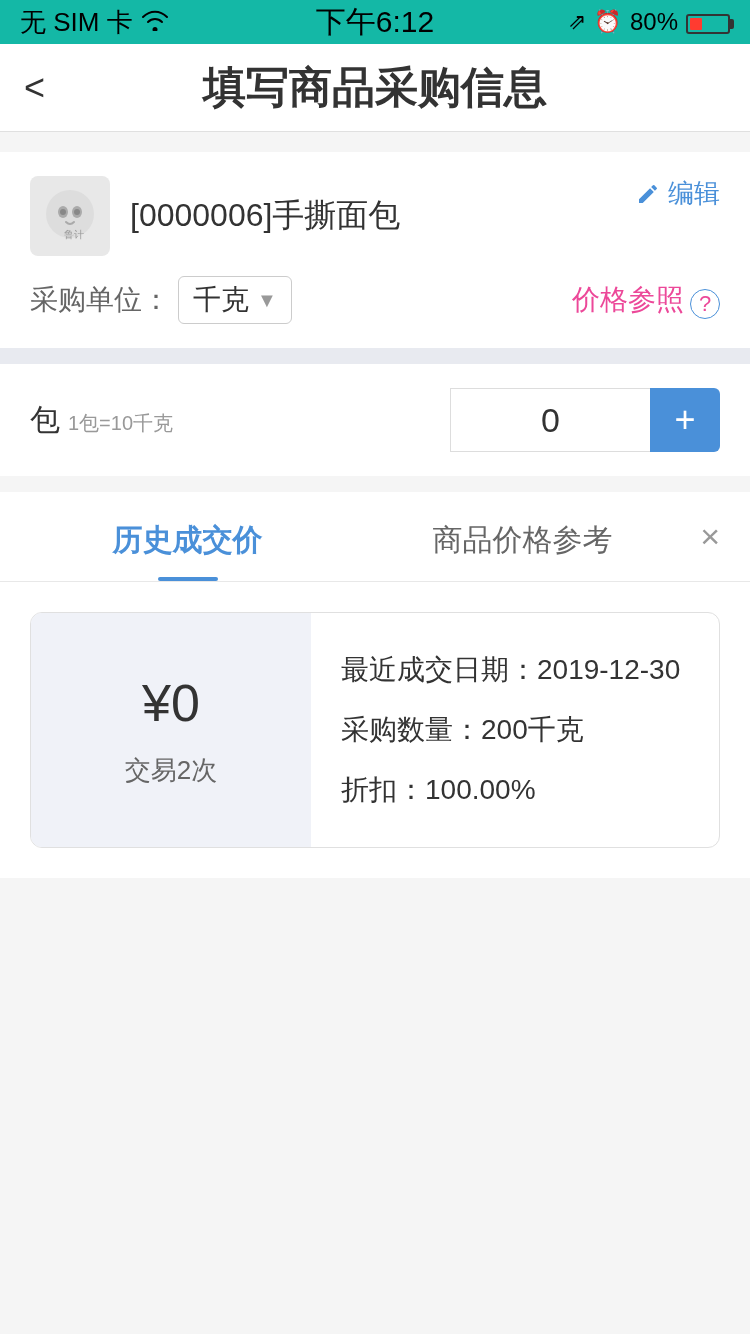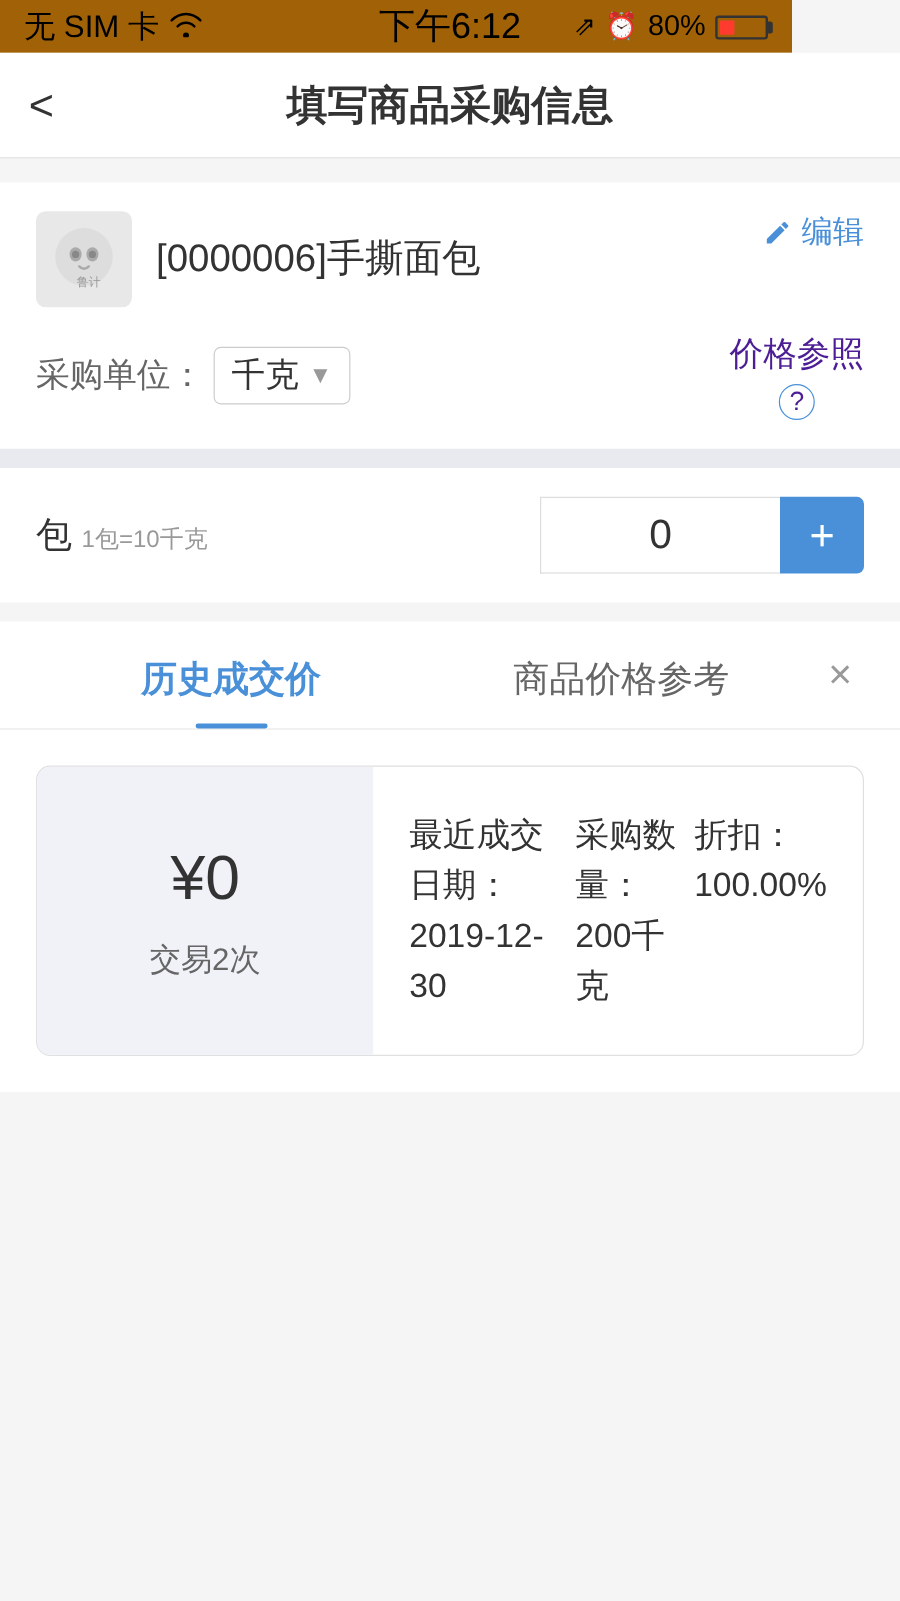--- a/index.html
+++ b/index.html
@@ -7,23 +7,23 @@
     body {
       width: 750px;
       min-height: 1334px;
       font-family: -apple-system, "PingFang SC", "Helvetica Neue", Arial, sans-serif;
       background: #f5f5f5;
       overflow-x: hidden;
     }
 
     
     .status-bar {
-      width: 660px;
+      width: 750px;
       height: 44px;
-      background: #a16207;
+      background: #14b8a6;
       display: flex;
       align-items: center;
       justify-content: space-between;
       padding: 0 20px;
       font-size: 26px;
       color: #000;
     }
     .status-left {
       display: flex;
       align-items: center;
@@ -81,21 +81,21 @@
       border-bottom: 1px solid #e0e0e0;
     }
     .nav-back {
       position: absolute;
       left: 24px;
       font-size: 36px;
       color: #333;
       cursor: pointer;
     }
     .nav-title {
-      font-size: 34px;
+      font-size: 43px;
       font-weight: 600;
       color: #333;
     }
 
     
     .product-card {
       background: #fff;
       margin-top: 20px;
       padding: 24px 30px;
     }
@@ -161,27 +161,26 @@
       font-size: 28px;
       color: #333;
       gap: 8px;
       cursor: pointer;
     }
     .unit-select .chevron {
       font-size: 20px;
       color: #999;
     }
     .price-ref {
-      color: #4c1d95;
+      color: #ec4899;
       font-size: 28px;
       display: flex;
-      align-items: center;
+      align-items: flex-end;
       gap: 6px;
       cursor: pointer;
-      flex-direction: column;
     }
     .price-ref .circle-q {
       width: 30px;
       height: 30px;
       border-radius: 50%;
       border: 1.5px solid #4a90d9;
       display: inline-flex;
       align-items: center;
       justify-content: center;
       font-size: 22px;
@@ -247,21 +246,21 @@
     
     .tabs-container {
       background: #fff;
       margin-top: 16px;
     }
     .tabs-header {
       display: flex;
       align-items: center;
       border-bottom: 1px solid #e8e8e8;
       position: relative;
-      padding: 0 30px;
+      padding: 0 20px;
     }
     .tab-item {
       flex: 1;
       text-align: center;
       padding: 28px 0 20px;
       font-size: 30px;
       color: #666;
       cursor: pointer;
       position: relative;
     }
@@ -314,21 +313,22 @@
     }
     .price-times {
       font-size: 26px;
       color: #666;
       margin-top: 20px;
     }
     .price-right-panel {
       flex: 1;
       padding: 36px 30px;
       display: flex;
-      flex-direction: row;
+      flex-direction: column;
+      gap: 18px;
     }
     .price-detail-row {
       font-size: 28px;
       color: #333;
       line-height: 1.5;
     }
     .price-detail-row span.label {
       color: #333;
     }
     .price-detail-row span.value {

